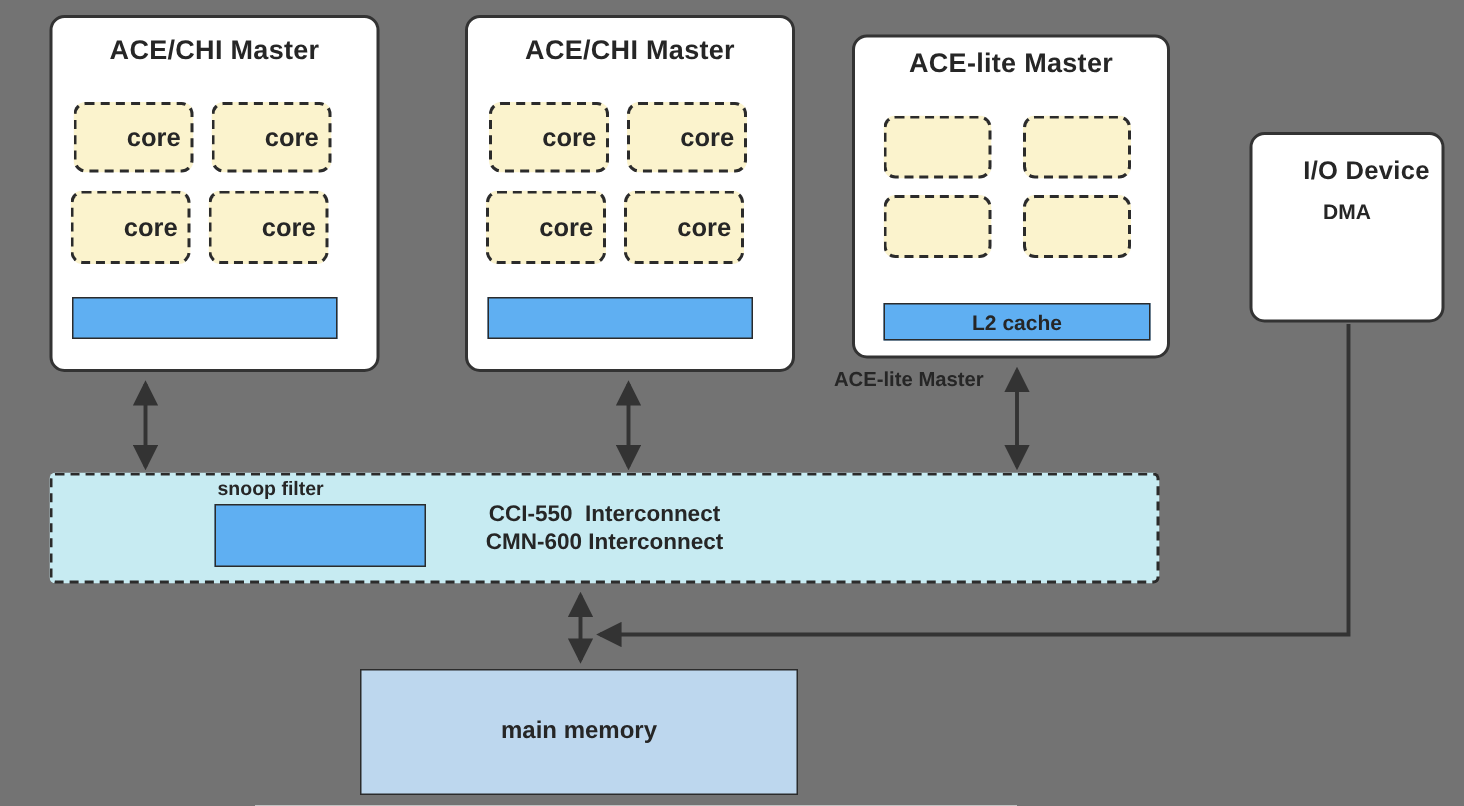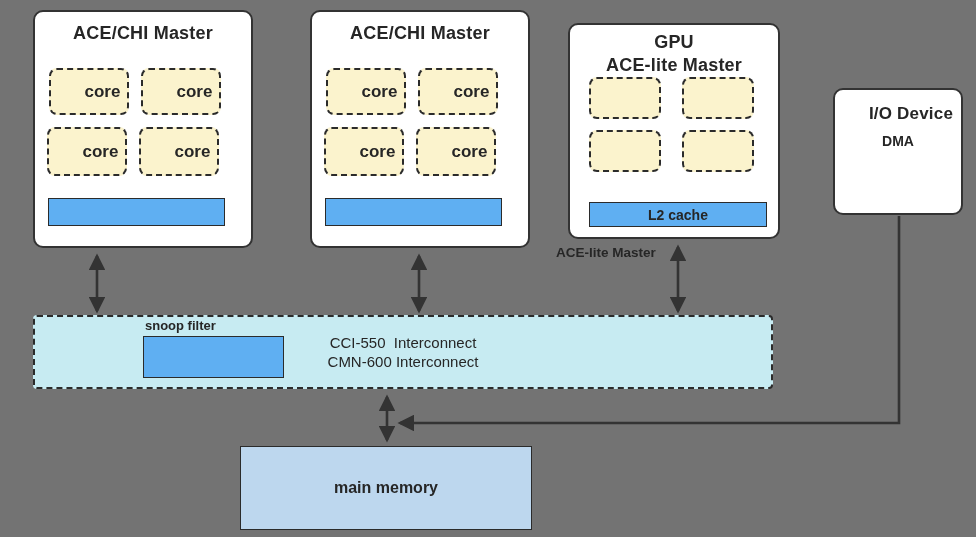--- a/index.html
+++ b/index.html
@@ -39,21 +39,21 @@
   
   #interconnect{
     position:absolute;left:33px;top:315px;width:740px;height:74px;box-sizing:border-box;
     background:var(--interconnect-fill,#C7EBF2);
     border:2px dashed #2b2b2b;border-radius:4px;
   }
   #snoop-label{position:absolute;left:110px;top:1px;font-weight:bold;font-size:13px;}
   #snoop-rect{left:108px;top:19px;width:141px;height:42px;}
   #ic-text{
     position:absolute;left:0;right:0;top:16px;text-align:center;
-    font-weight:normal;font-size:15px;line-height:19px;
+    font-weight:bold;font-size:15px;line-height:19px;
   }
   .ic-line{white-space:pre;}
   
   #memory{
     position:absolute;left:240px;top:446px;width:292px;height:84px;box-sizing:border-box;
     background:var(--memory-fill,#BDD7EE);border:1.5px solid #2b2b2b;
     display:flex;align-items:center;justify-content:center;
     font-weight:bold;font-size:16px;
   }
   
@@ -103,21 +103,20 @@
     <div class="box-title">ACE/CHI Master</div>
     <div class="core" style="left:14px;top:56px;width:80px;height:47px;">core</div>
     <div class="core" style="left:106px;top:56px;width:80px;height:47px;">core</div>
     <div class="core" style="left:12px;top:115px;width:80px;height:49px;">core</div>
     <div class="core" style="left:104px;top:115px;width:80px;height:49px;">core</div>
     <div class="bluebar" style="left:13px;top:186px;width:177px;height:28px;"></div>
   </div>
 
   <div class="hardbox" style="left:568px;top:23px;width:212px;height:216px;">
     <div class="box-title" style="padding-top:6px;">
-      <div>GPU</div>
       <div>ACE-lite Master</div>
     </div>
     <div class="core" style="left:19px;top:52px;width:72px;height:42px;"></div>
     <div class="core" style="left:112px;top:52px;width:72px;height:42px;"></div>
     <div class="core" style="left:19px;top:105px;width:72px;height:42px;"></div>
     <div class="core" style="left:112px;top:105px;width:72px;height:42px;"></div>
     <div class="bluebar" style="left:19px;top:177px;width:178px;height:25px;">L2 cache</div>
   </div>
 
   <div class="hardbox" id="io-device" style="left:833px;top:88px;width:130px;height:127px;">

